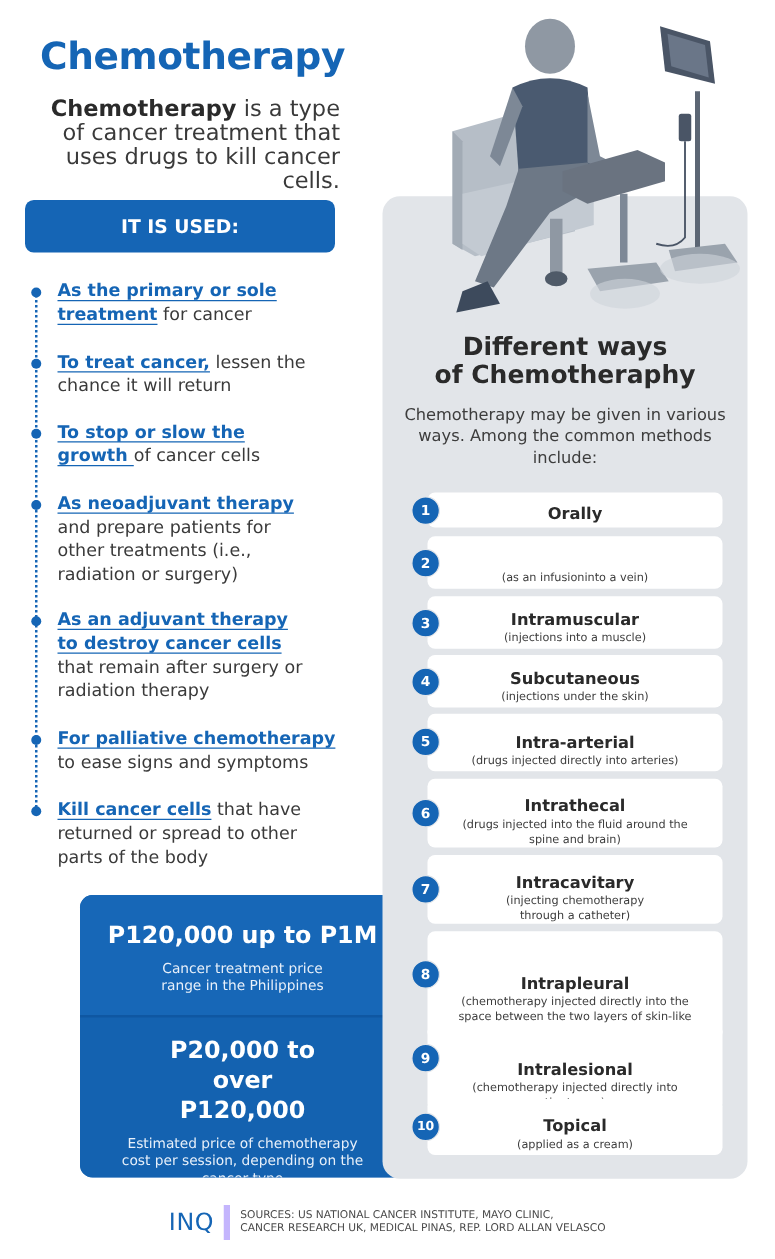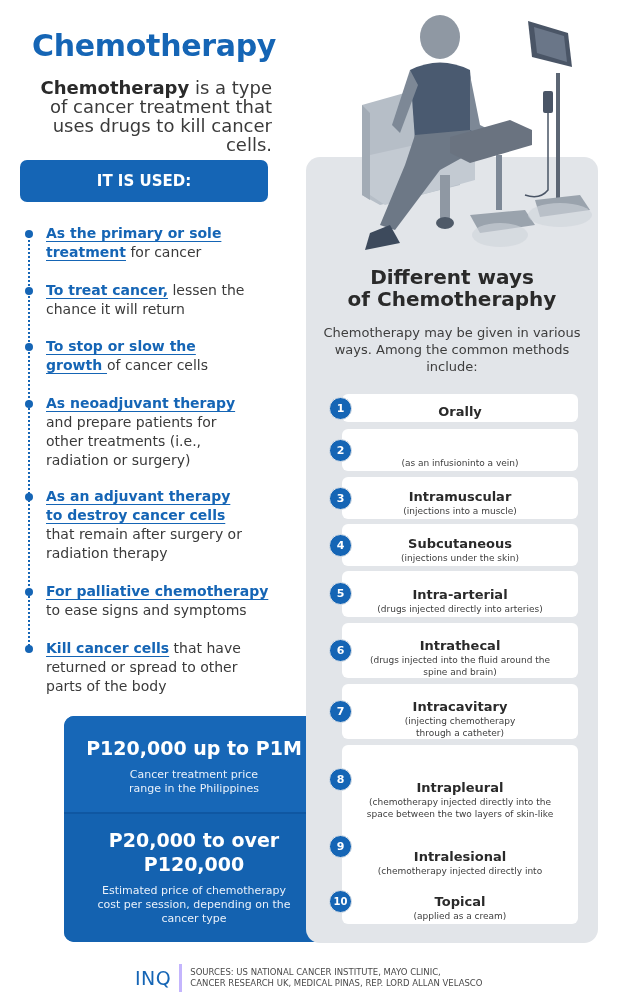--- a/index.html
+++ b/index.html
@@ -30,21 +30,21 @@
 
   .ways-title { position: absolute; left: 306px; top: 266px; width: 292px; text-align: center; font-size: 20px; line-height: 22px; font-weight: 700; color: #2a2a2a; font-family: "DejaVu Sans", sans-serif; }
   .ways-desc { position: absolute; left: 316px; top: 324px; width: 272px; text-align: center; font-size: 13px; line-height: 17px; color: #3d3d3d; font-family: "DejaVu Sans", sans-serif; }
 
   .method { position: absolute; left: 342px; width: 236px; background: #ffffff; border-radius: 6px; text-align: center; display: flex; flex-direction: column; justify-content: flex-end; padding: 2px 4px; }
   .method-name { font-weight: 700; font-size: 13px; line-height: 16px; color: #2a2a2a; font-family: "DejaVu Sans", sans-serif; }
   .method-desc { font-size: 9px; line-height: 12px; color: #3d3d3d; font-family: "DejaVu Sans", sans-serif; }
   .num { position: absolute; left: 329px; width: 23px; height: 23px; border-radius: 50%; background: #1565b5; color: #fff; font-weight: 700; font-size: 11px; display: flex; align-items: center; justify-content: center; font-family: "DejaVu Sans", sans-serif; border: 1.5px solid #e2e5e9; }
 
   .footer { position: absolute; left: 135px; top: 964px; display: flex; align-items: center; }
-  .inq { color: #1565b5; font-size: 19px; font-weight: 400; letter-spacing: 0.5px; font-family: "DejaVu Sans", sans-serif; padding-right: 8px; border-right: 3px solid #c4b5fd; height: 28px; display: flex; align-items: center; }
+  .inq { color: #1565b5; font-size: 19px; font-weight: 400; letter-spacing: 0.5px; font-family: "DejaVu Sans", sans-serif; padding-right: 8px; border-right: 5px solid #c4b5fd; height: 28px; display: flex; align-items: center; }
   .sources { padding-left: 8px; font-size: 8.5px; line-height: 11px; color: #4a4a4a; font-family: "DejaVu Sans", sans-serif; }
 </style>
 </head>
 <body>
 
 <div class="title">Chemotherapy</div>
 <div class="intro"><b>Chemotherapy</b><span> is a type of cancer treatment that uses drugs to kill cancer cells.</span></div>
 
 <div class="used-banner">IT IS USED:</div>
 
@@ -70,21 +70,21 @@
 
 <div class="dot" style="top:645px"></div>
 <div class="use-item" style="top:639px; width:215px"><span class="hl">Kill cancer cells</span><span> that have returned or spread to other parts of the body</span></div>
 
 <div class="price-box">
   <div class="price-sec one">
     <div class="price-head" style="margin-top:20px">P120,000 up to P1M</div>
     <div class="price-desc" style="padding:0 50px">Cancer treatment price range in the Philippines</div>
   </div>
   <div class="price-sec two">
-    <div class="price-head" style="margin-top:14px; padding:0 40px">P20,000 to over P120,000</div>
+    <div class="price-head" style="margin-top:14px; padding:0 64px">P20,000 to over P120,000</div>
     <div class="price-desc" style="padding:0 28px">Estimated price of chemotherapy cost per session, depending on the cancer type</div>
   </div>
 </div>
 
 <div class="right-panel"></div>
 
 <svg class="illus" viewBox="0 0 300 250">
 
   <path d="M52 100 L130 78 L150 88 L150 180 L70 200 L52 190 Z" fill="#b6bec7"></path>
   <path d="M52 100 L52 190 L60 195 L60 108 Z" fill="#a2abb5"></path>

